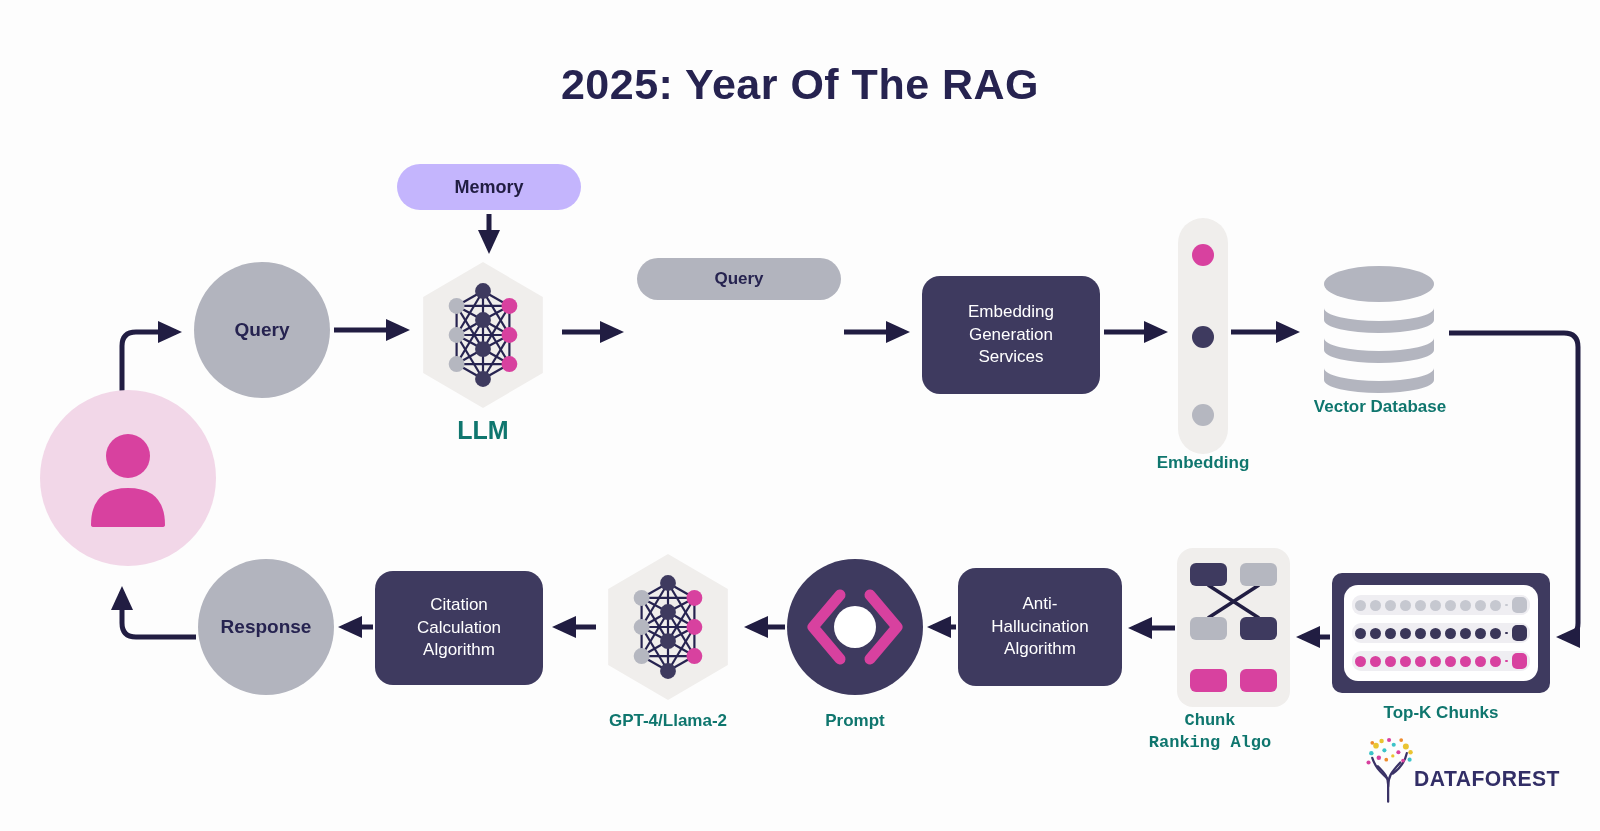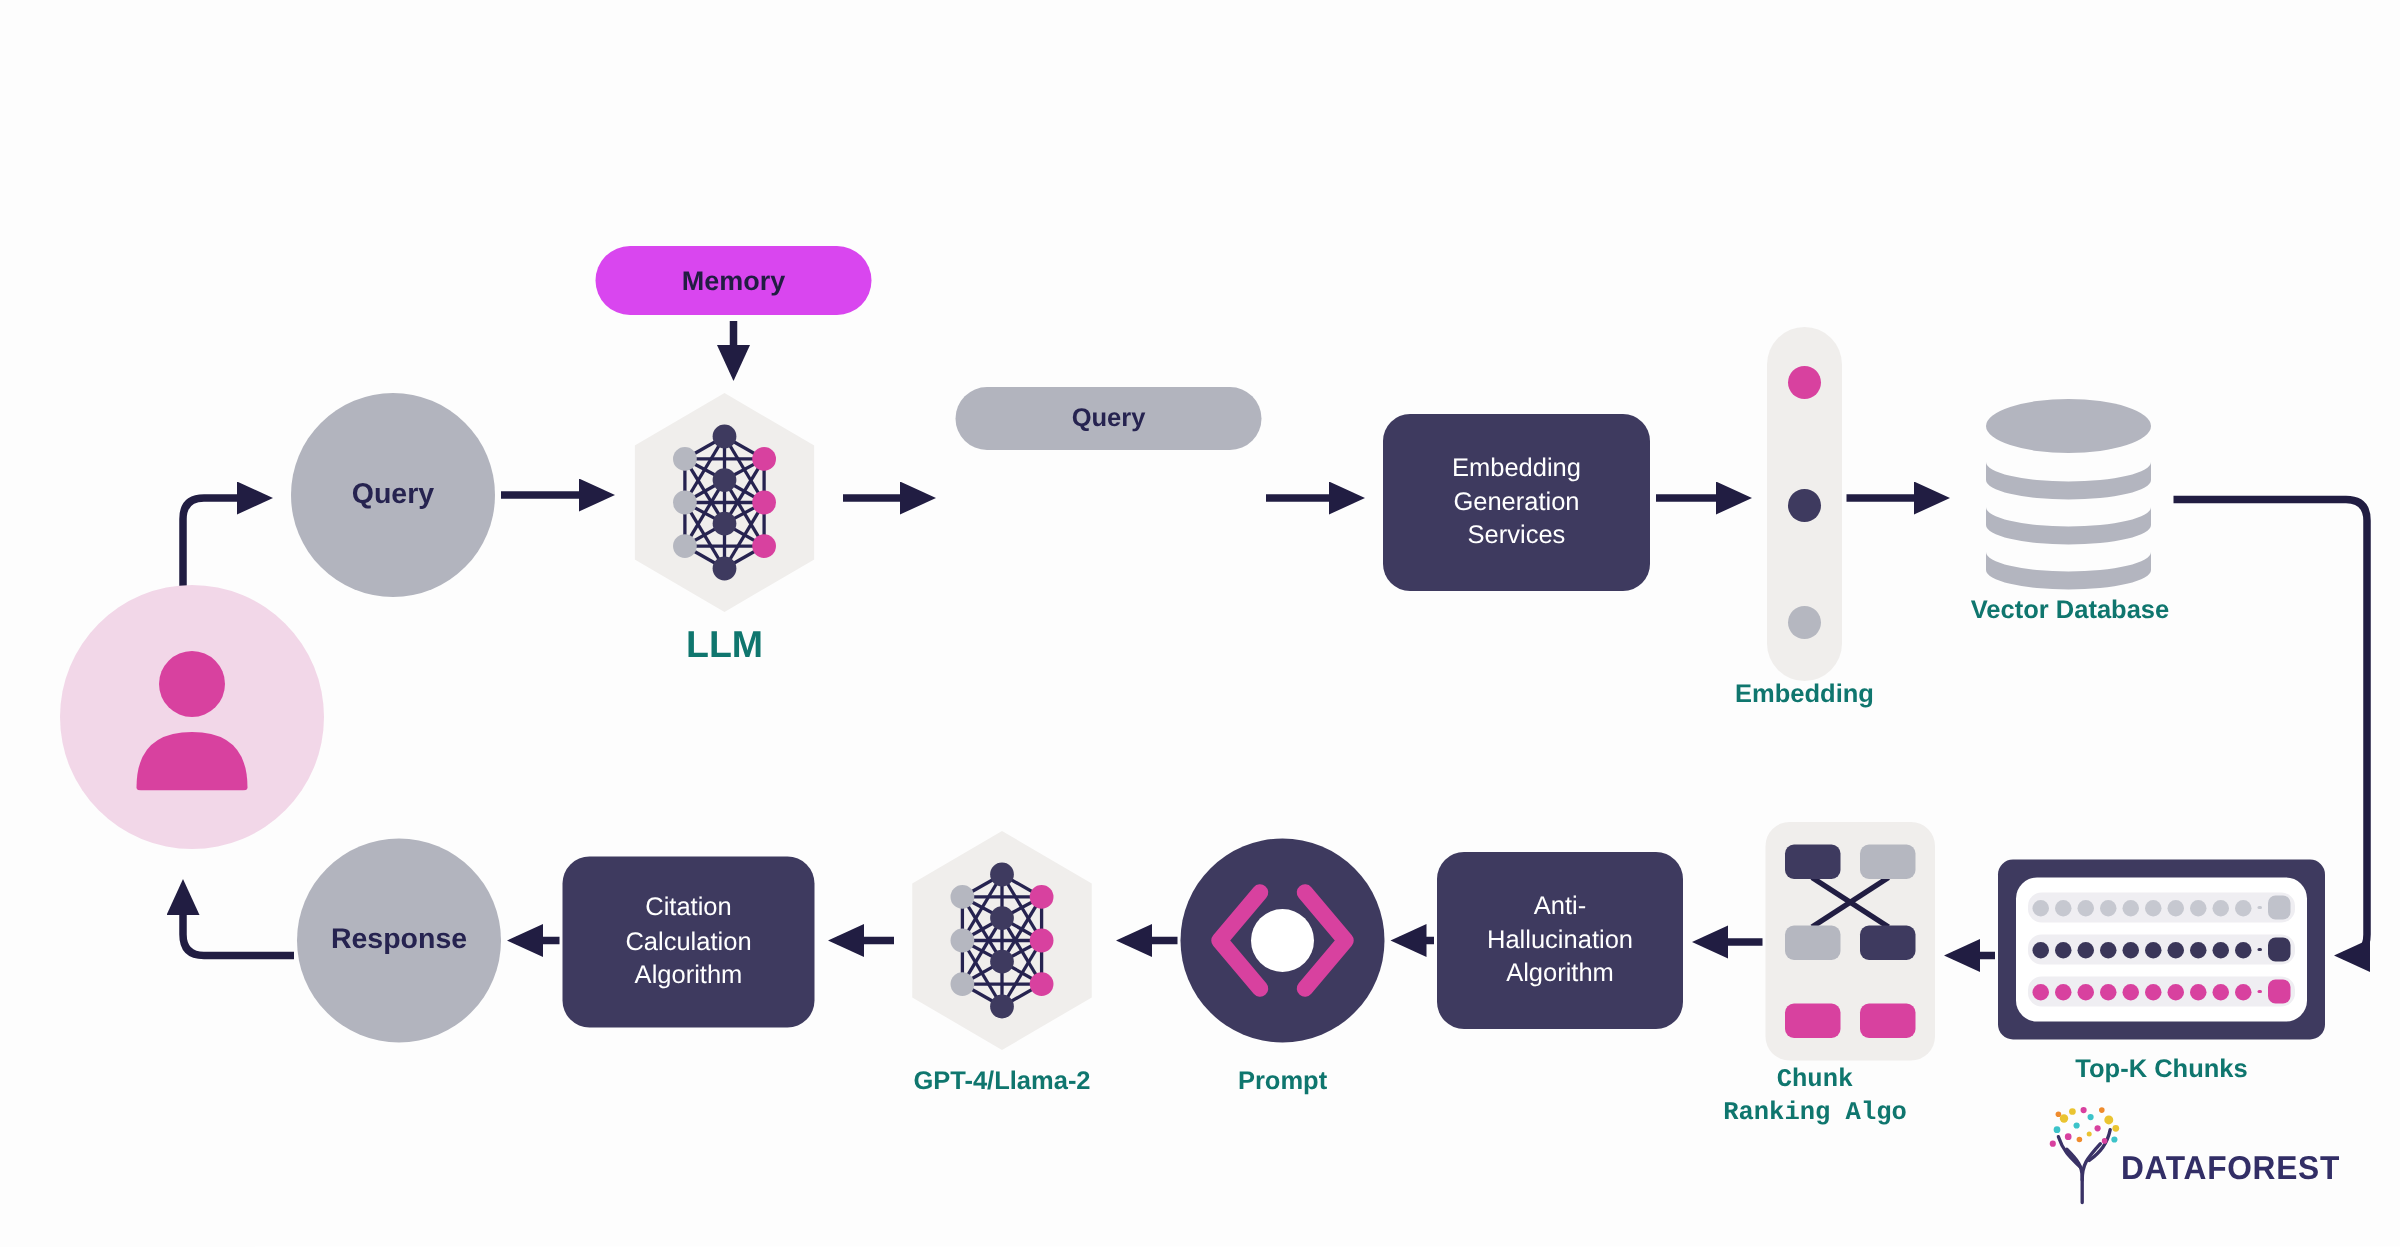--- a/index.html
+++ b/index.html
@@ -11,21 +11,21 @@
 
   .arrows{position:absolute;left:0;top:0;}
 
   .circle{position:absolute;border-radius:50%;display:flex;align-items:center;justify-content:center;}
   .gray-circle{background:#b2b4be;color:#262350;font-size:19px;font-weight:bold;}
   .user-circle{background:#f2d7e8;}
 
   .pill{position:absolute;left:637px;width:204px;height:42px;background:#b2b4be;border-radius:21px;
         display:flex;align-items:center;justify-content:center;
         font-size:17px;font-weight:bold;color:#262350;}
-  .memory{position:absolute;left:397px;top:164px;width:184px;height:46px;background:#d946ef;
+  .memory{position:absolute;left:397px;top:164px;width:184px;height:46px;background:#c4b5fd;
         border-radius:23px;display:flex;align-items:center;justify-content:center;
         font-size:18px;font-weight:bold;color:#211d42;}
 
   .navy-box{position:absolute;background:#3e3a5f;border-radius:18px;color:#ffffff;
         display:flex;align-items:center;justify-content:center;text-align:center;
         font-size:17px;font-weight:500;line-height:1.32;white-space:pre-line;}
 
   .hex{position:absolute;width:136px;height:146px;background:#f0eeec;
        clip-path:polygon(50% 0%,94% 24%,94% 76%,50% 100%,6% 76%,6% 24%);
        display:flex;align-items:center;justify-content:center;}
@@ -102,20 +102,21 @@
             <circle cx="20" cy="60" r="9" fill="#b5b7c0"></circle>
             <circle cx="20" cy="93" r="9" fill="#b5b7c0"></circle>
           <circle cx="80" cy="27" r="9" fill="#d8419f"></circle>
             <circle cx="80" cy="60" r="9" fill="#d8419f"></circle>
             <circle cx="80" cy="93" r="9" fill="#d8419f"></circle>
         </g>
       </g>
     </defs>
   </svg>
 
+  <div class="title">2025: Year Of The RAG</div>
 
   <svg class="arrows" width="1600" height="831">
     <defs>
       <marker id="ah" markerUnits="userSpaceOnUse" markerWidth="26" markerHeight="24" refX="18" refY="11" orient="auto">
         <path d="M0,0 L24,11 L0,22 Z" fill="#211d42"></path>
       </marker>
     </defs>
     <g fill="none" stroke="#211d42" stroke-width="5" marker-end="url(#ah)">
       <path d="M122,400 L122,346 Q122,332 136,332 L176,332"></path>
       <path d="M334,330 L404,330"></path>

